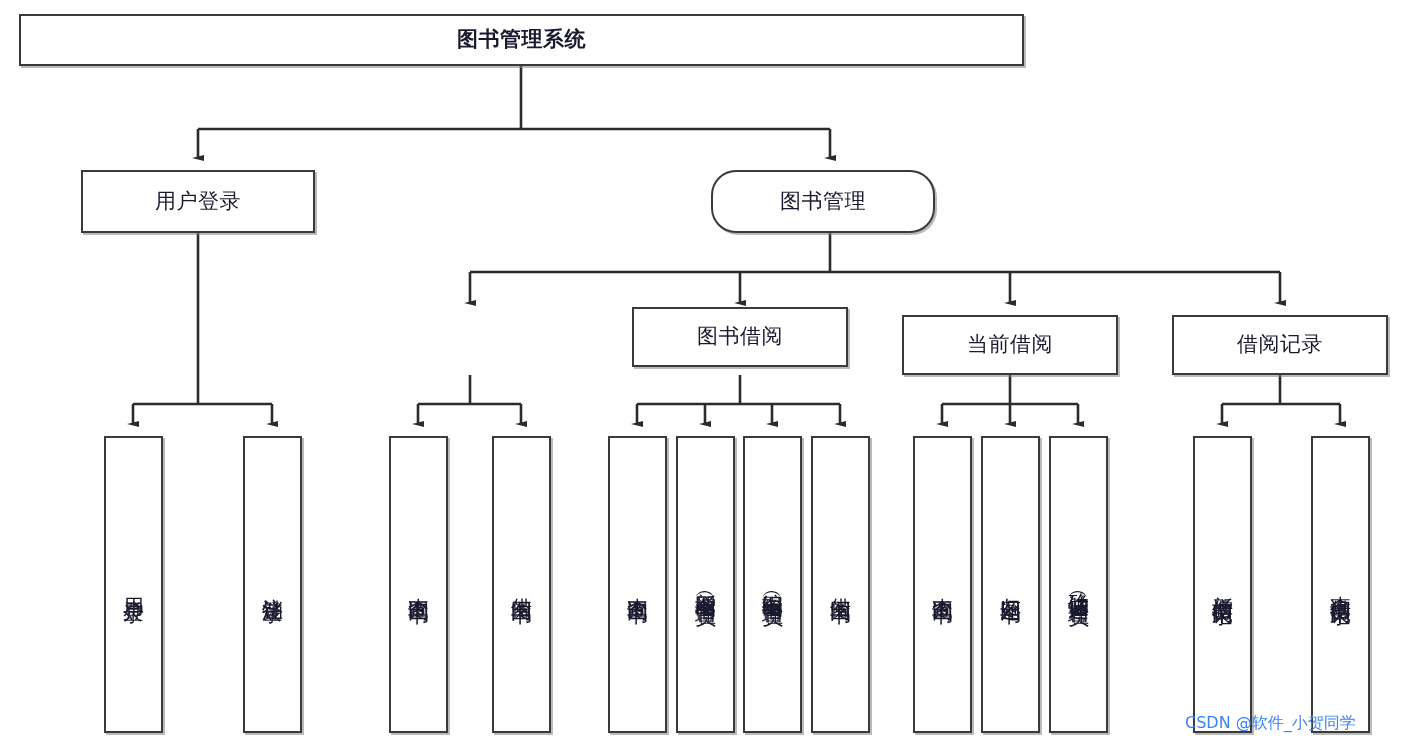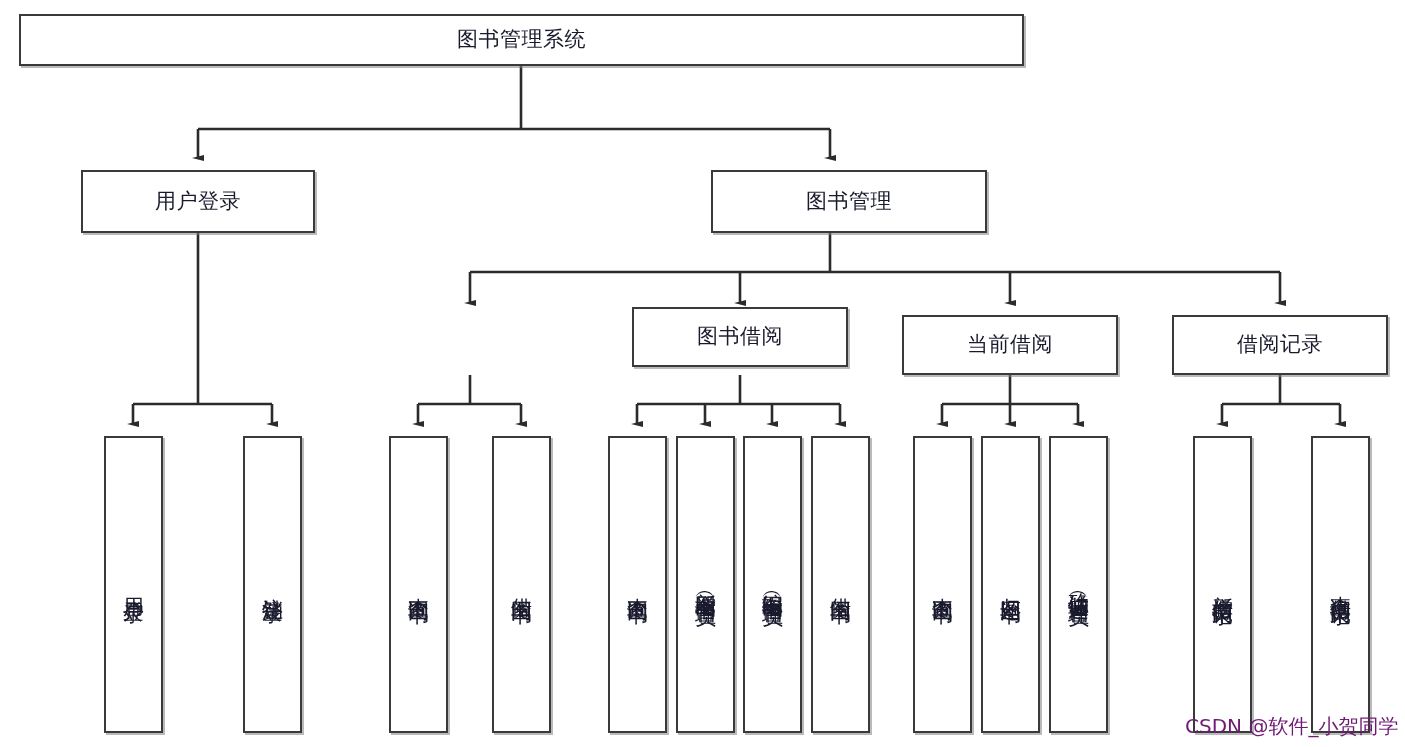--- a/index.html
+++ b/index.html
@@ -60,22 +60,22 @@
     font-size: 21px;
     line-height: 1.05;
     letter-spacing: 2px;
     white-space: nowrap;
   }
   
   .node.vert { align-items: center; }
 
   #watermark {
     position: absolute;
-    color: #701a75;
-    font-size: 20px;
+    color: #3b82f6;
+    font-size: 16px;
     font-family: "DejaVu Sans", "Liberation Sans", sans-serif;
     white-space: nowrap;
     left: 1185px;
     top: 713px;
   }
 </style>
 </head>
 <body>
 
 <div id="canvas">
@@ -123,28 +123,28 @@
       <path d="M1010,404 L1010,424" marker-end="url(#arrow)"></path>
       <path d="M1078,404 L1078,424" marker-end="url(#arrow)"></path>
 
       <path d="M1280,375 L1280,404"></path>
       <path d="M1222,404 L1340,404"></path>
       <path d="M1222,404 L1222,424" marker-end="url(#arrow)"></path>
       <path d="M1340,404 L1340,424" marker-end="url(#arrow)"></path>
     </g>
   </svg>
 
-  <div class="node horiz root" style="left:19px; top:14px; width:1005px; height:52px;">
+  <div class="node horiz root" style="left:19px; top:14px; width:1005px; height:52px;font-weight:bold;">
     <span class="label">图书管理系统</span>
   </div>
 
   <div class="node horiz" style="left:81px; top:170px; width:234px; height:63px;">
     <span class="label">用户登录</span>
   </div>
-  <div class="node horiz" style="left:711px; top:170px; width:276px; height:63px;">
+  <div class="node horiz" style="left:711px; top:170px; width:224px; height:63px;border-radius:25px;">
     <span class="label">图书管理</span>
   </div>
 
   <div class="node horiz" style="left:632px; top:307px; width:216px; height:60px;">
     <span class="label">图书借阅</span>
   </div>
   <div class="node horiz" style="left:902px; top:315px; width:216px; height:60px;">
     <span class="label">当前借阅</span>
   </div>
   <div class="node horiz" style="left:1172px; top:315px; width:216px; height:60px;align-items:center;">

